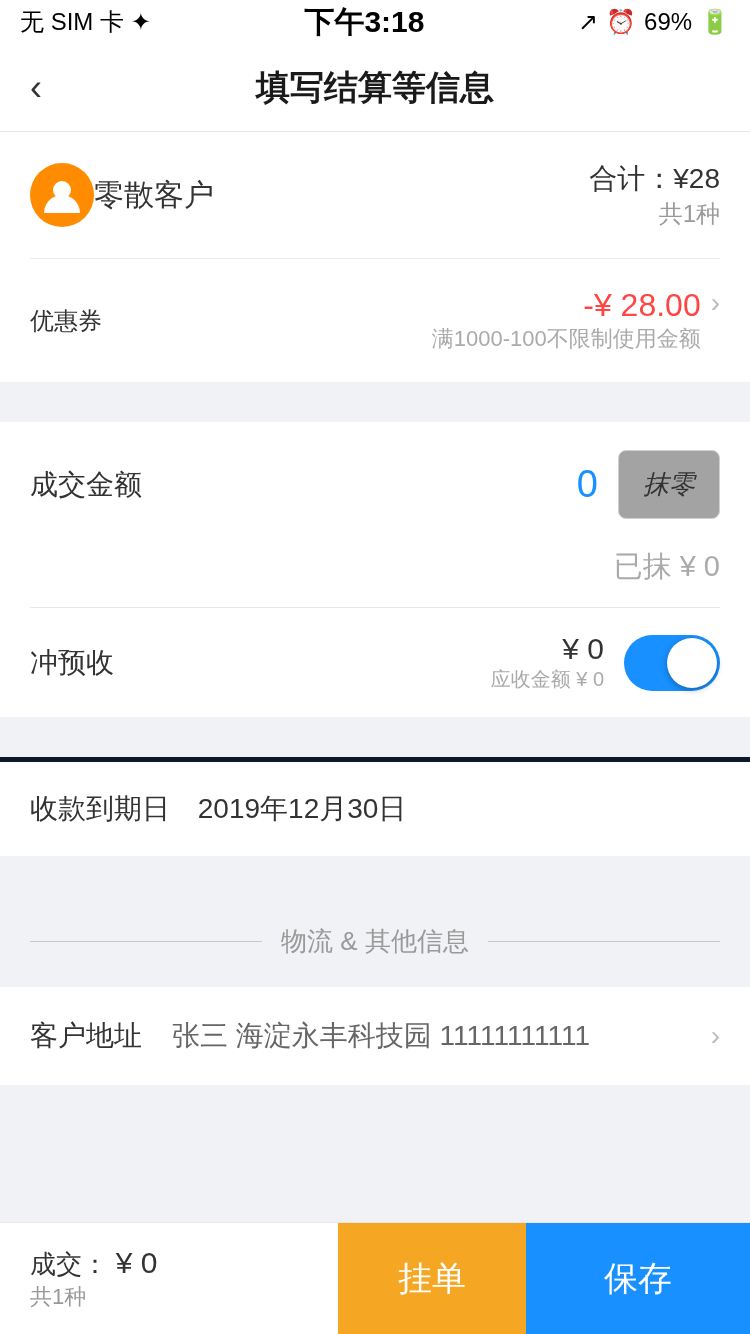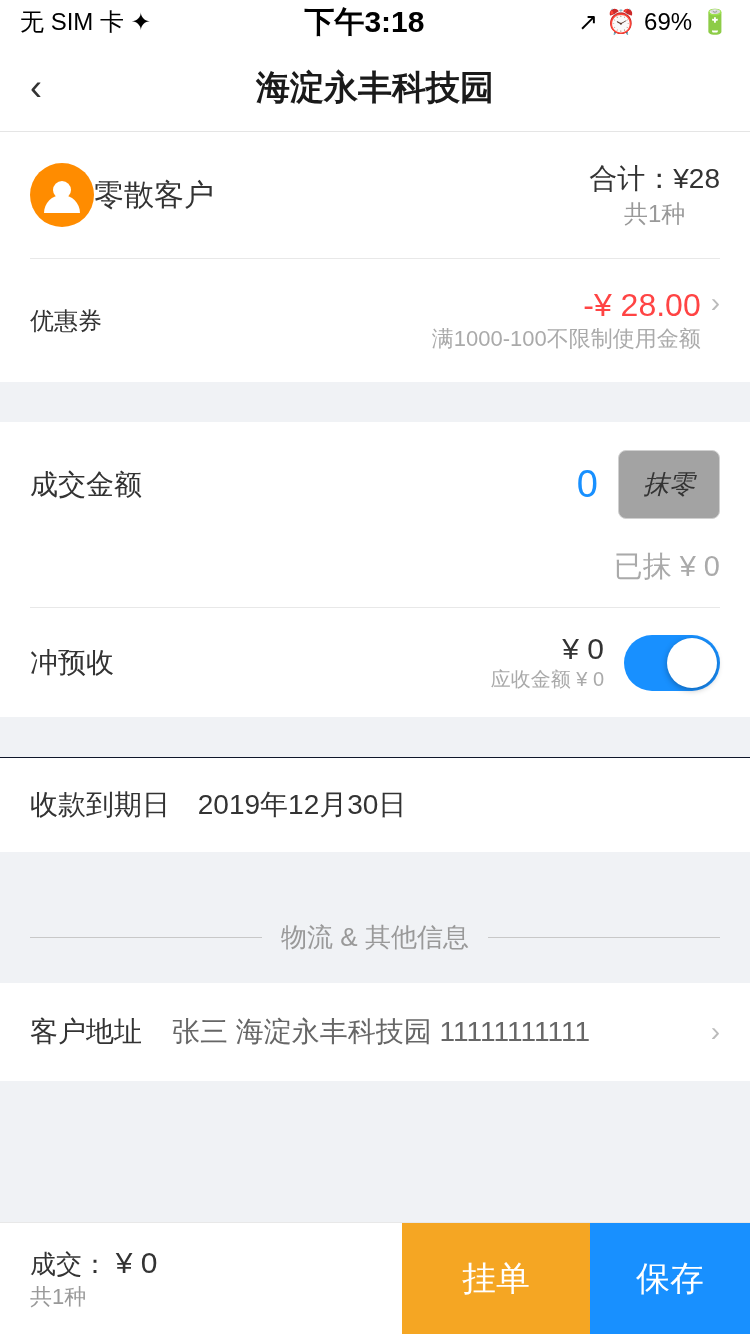--- a/index.html
+++ b/index.html
@@ -85,21 +85,21 @@
       align-items: center;
       justify-content: center;
       overflow: hidden;
     }
     .customer-avatar svg { width: 44px; height: 44px; }
     .customer-name {
       font-size: 30px;
       color: #333;
     }
     .customer-total {
-      text-align: center;
+      text-align: right;
     }
     .total-amount {
       font-size: 28px;
       color: #333;
     }
     .total-count {
       font-size: 24px;
       color: #999;
     }
 
@@ -247,21 +247,21 @@
       font-size: 28px;
       color: #333;
     }
 
     
     .due-date-row {
       padding: 28px 30px;
       background: #fff;
       font-size: 28px;
       color: #333;
-      border-top: 1px solid #0f172a;
+      border-top: 5px solid #0f172a;
     }
 
     
     .logistics-section {
       background: #f0f2f5;
       padding: 28px 30px;
       text-align: center;
     }
     .logistics-divider {
       display: flex;
@@ -334,21 +334,21 @@
       background: #f5a623;
       display: flex;
       align-items: center;
       justify-content: center;
       font-size: 34px;
       color: #fff;
       cursor: pointer;
       font-weight: 500;
     }
     .btn-save {
-      width: 160px;
+      width: 224px;
       height: 112px;
       background: #1890ff;
       display: flex;
       align-items: center;
       justify-content: center;
       font-size: 34px;
       color: #fff;
       cursor: pointer;
       font-weight: 500;
       text-align: right;
@@ -365,21 +365,21 @@
   <div class="status-bar-right">
     <span>↗</span>
     <span>⏰</span>
     <span>69%</span>
     <span>🔋</span>
   </div>
 </div>
 
 <div class="nav-bar">
   <div class="nav-back">‹</div>
-  <div class="nav-title">海淀永丰科技园</div>
+  <div class="nav-title">填写结算等信息</div>
 </div>
 
 <div class="content">
 
   <div class="section">
     <div class="customer-row">
       <div class="customer-left">
         <div class="customer-avatar">
           <svg viewBox="0 0 44 44" fill="none" xmlns="http://www.w3.org/2000/svg">
             <circle cx="22" cy="17" r="9" fill="white"></circle>

